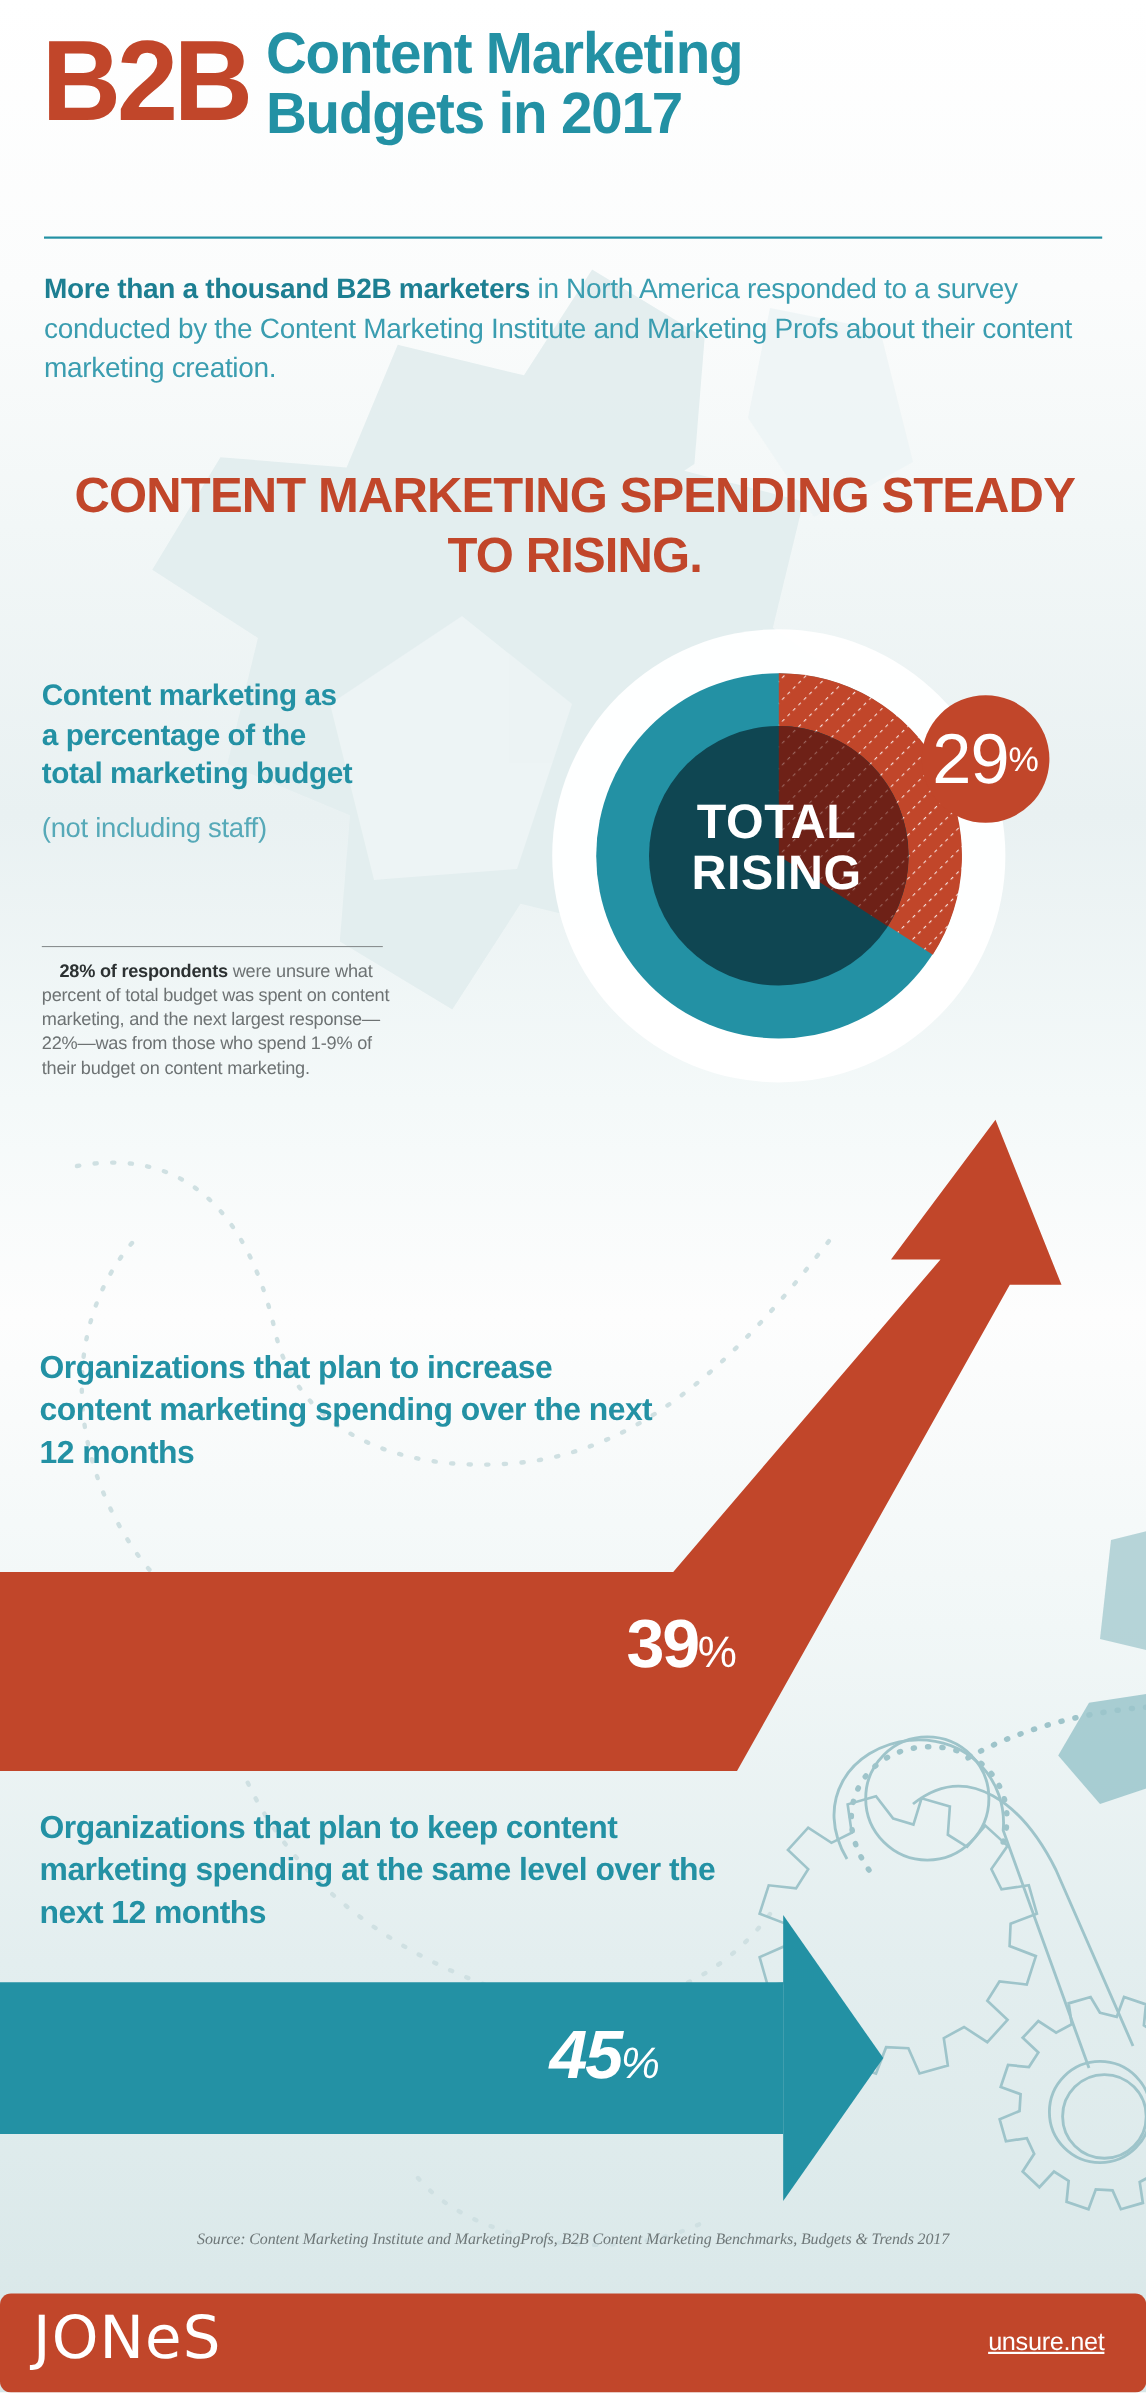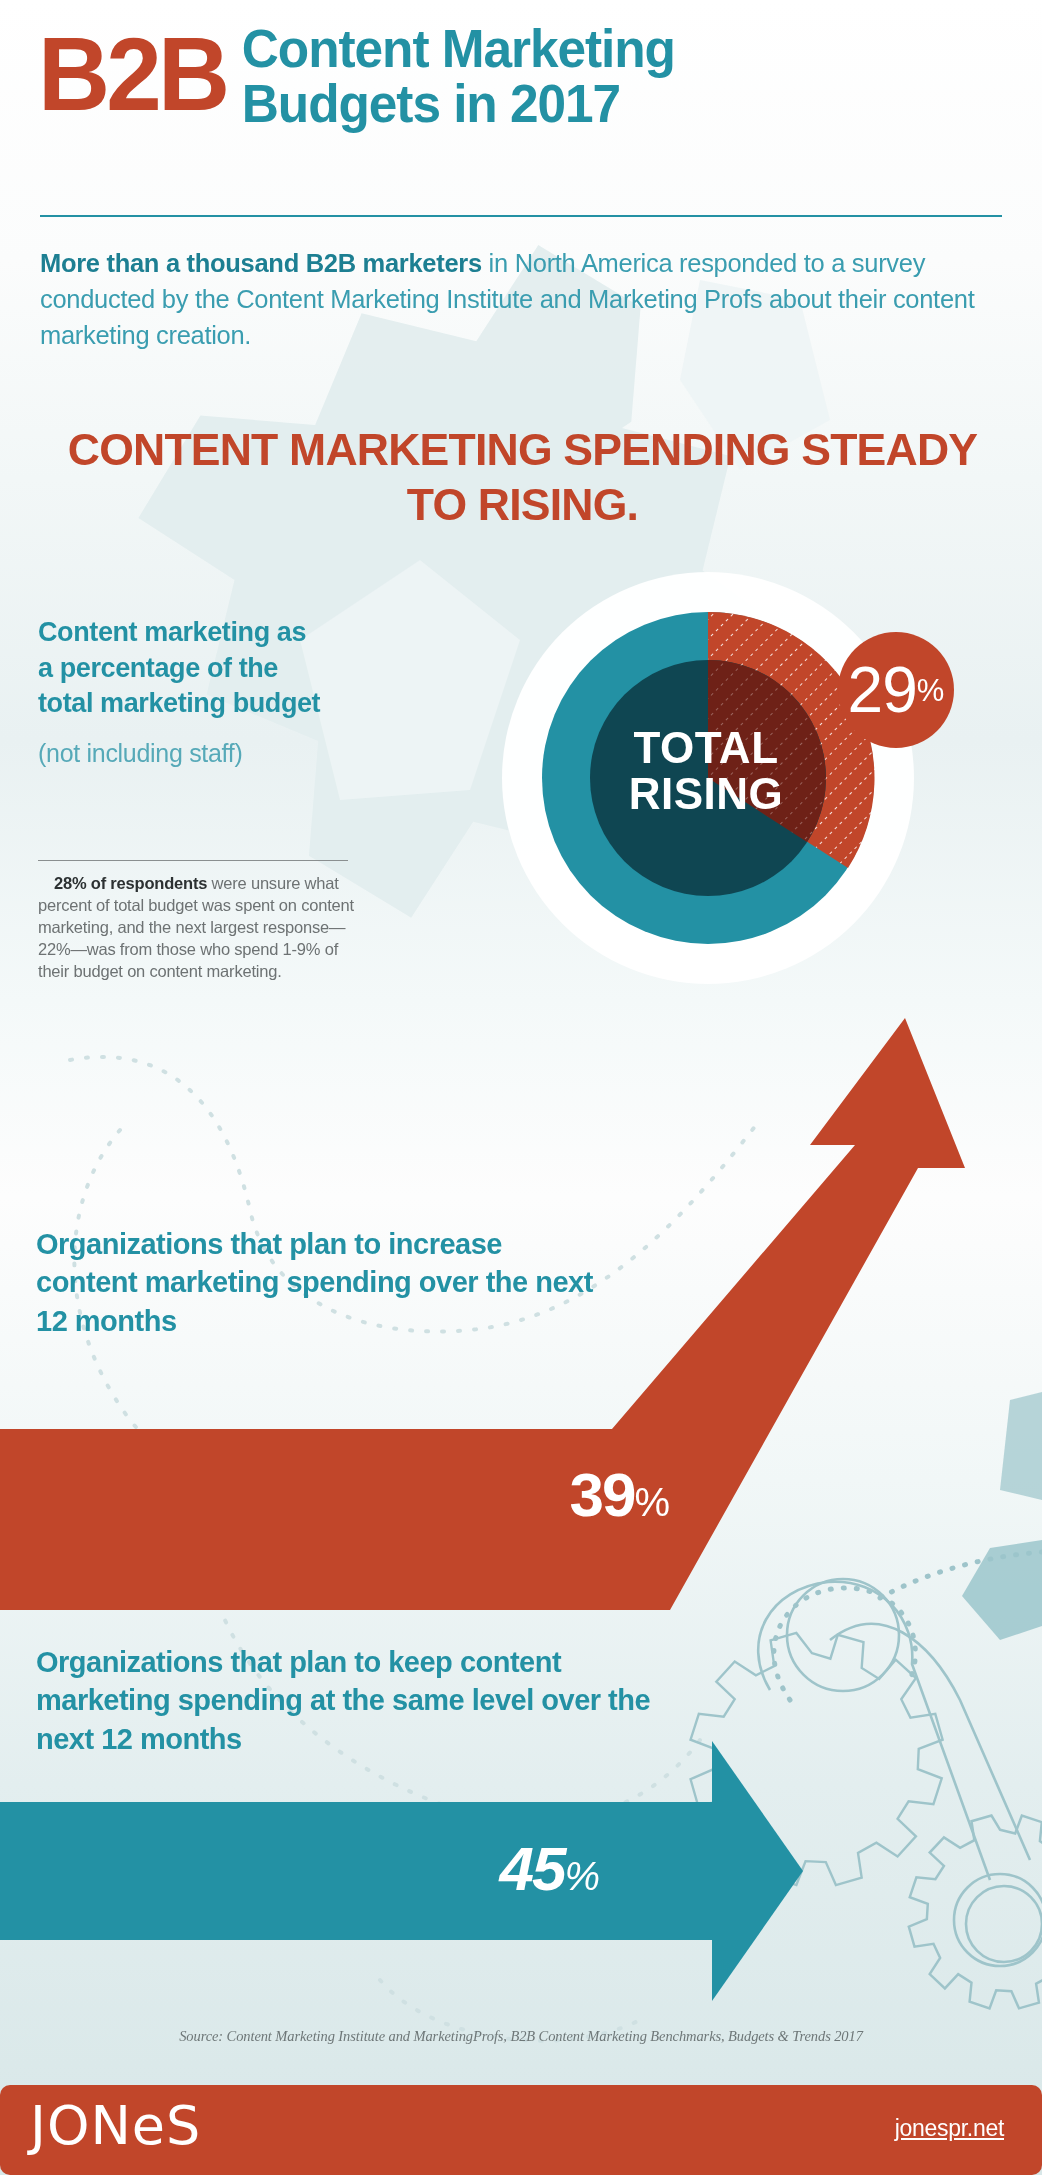--- a/index.html
+++ b/index.html
@@ -285,16 +285,16 @@
   <div class="stat1-val" style="top:1838px; left:260px;font-style:italic;">
     <span class="val-num">45</span><span class="val-pct">%</span>
   </div>
 
   <div class="source">Source: Content Marketing Institute and MarketingProfs, B2B Content Marketing Benchmarks, Budgets &amp; Trends 2017</div>
 
   <div class="footer">
     <div class="logo">
       <span>J</span><span>ON</span><span class="lc">e</span><span>S</span>
     </div>
-    <a class="site" href="#">jonespr.net</a>
+    <a class="site" href="#">unsure.net</a>
   </div>
 
 </div>
 
 </body></html>

